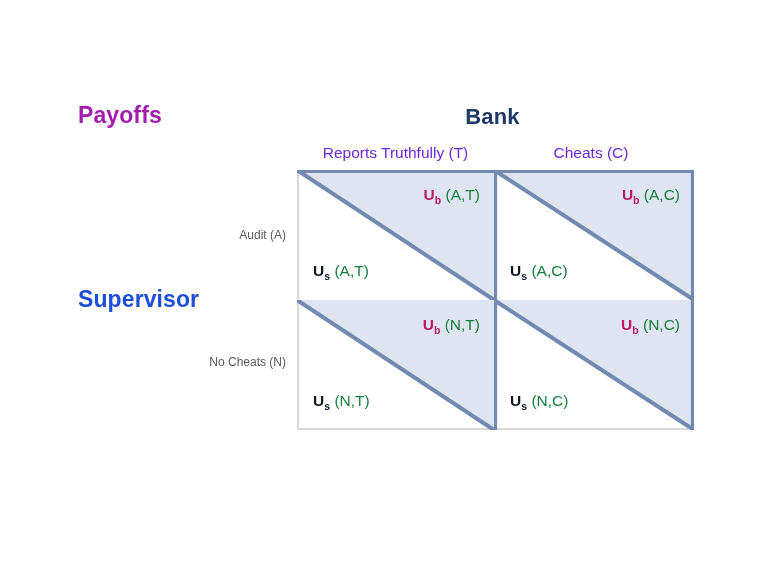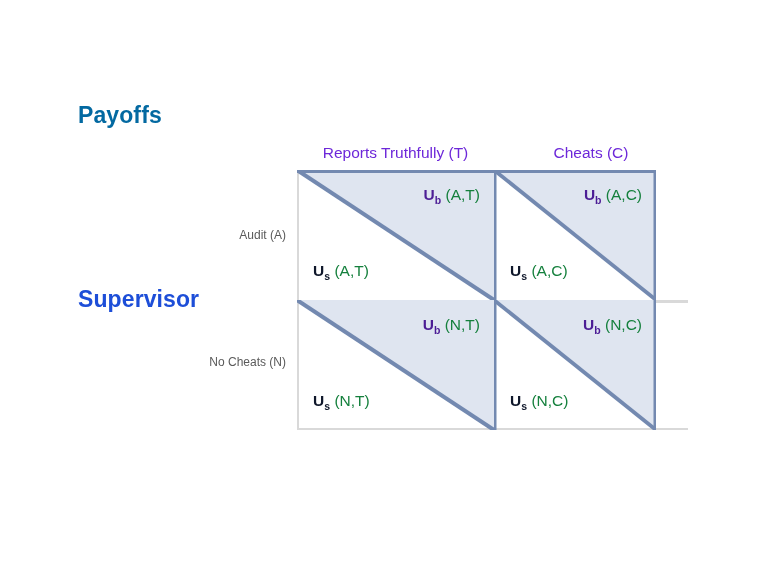--- a/index.html
+++ b/index.html
@@ -23,21 +23,21 @@
     height: 576px;
   }
 
   
   .payoffs-title {
     position: absolute;
     left: 78px;
     top: 102px;
     font-size: 23px;
     font-weight: bold;
-    color: #0369a1;
+    color: #a21caf;
     letter-spacing: 0.1px;
     white-space: nowrap;
   }
 
   .bank-title {
     position: absolute;
     left: 297px;
     top: 104px;
     width: 391px;
     text-align: center;
@@ -112,21 +112,21 @@
     background: #d9d9d9;
   }
 
   .cell {
     position: absolute;
     width: 197px;
     height: 130px;
     box-sizing: border-box;
   }
   .cell.c0 { left: 0px; }
-  .cell.c1 { left: 197px; width: 162px; }
+  .cell.c1 { left: 197px; width: 200px; }
   .cell.r0 { top: 0px; }
   .cell.r1 { top: 130px; }
 
   .cell-svg {
     position: absolute;
     left: 0;
     top: 0;
     width: 100%;
     height: 100%;
     display: block;
@@ -144,21 +144,21 @@
     position: absolute;
     left: 16px;
     bottom: 18px;
     font-size: 15.5px;
     color: #3e3e3e;
     white-space: nowrap;
   }
 
   .u-b {
     font-weight: bold;
-    color: #4c1d95;
+    color: #be185d;
   }
   .u-s {
     font-weight: bold;
     color: #0f172a;
   }
   .u-b sub, .u-s sub {
     font-size: 0.68em;
     font-weight: bold;
   }
   .pair {
@@ -166,20 +166,21 @@
     font-weight: normal;
   }
 </style>
 </head>
 <body>
 
 <div class="stage">
 
   <div class="payoffs-title">Payoffs</div>
 
+  <div class="bank-title">Bank</div>
 
   <div class="supervisor-title">Supervisor</div>
 
   <div class="col-head c0">Reports Truthfully (T)</div>
 
   <div class="col-head c1">Cheats (C)</div>
 
   <div class="row-head r0">Audit (A)</div>
 
   <div class="row-head r1">No Cheats (N)</div>

